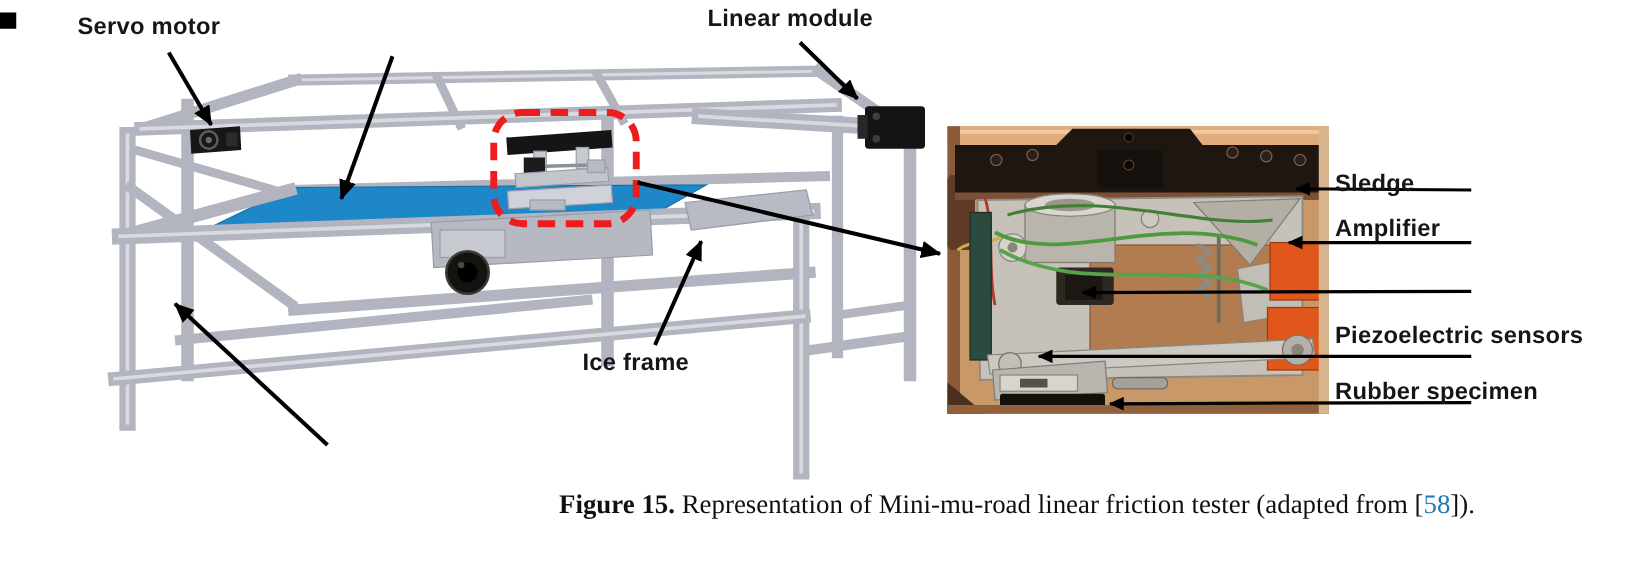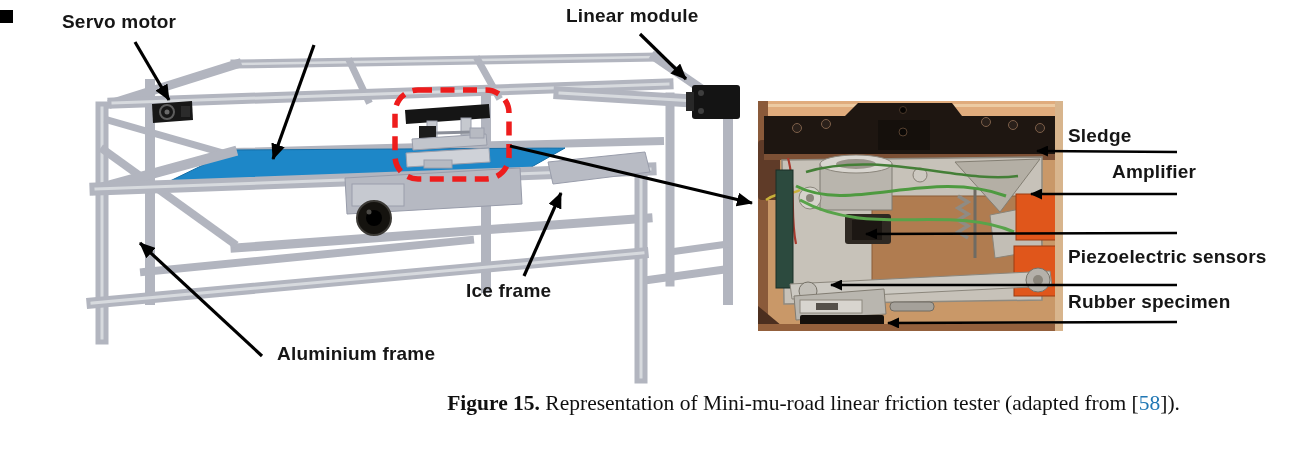--- a/index.html
+++ b/index.html
@@ -2,21 +2,21 @@
 <html><head>
 <meta charset="utf-8">
 <style>
   html,body{margin:0;padding:0;background:#ffffff;}
   #stage{position:relative;width:1309px;height:447px;background:#fff;overflow:hidden;
          font-family:"Liberation Sans",sans-serif;}
   svg{position:absolute;left:0;top:0;}
   .beam{stroke:#b2b5bf;stroke-linecap:square;fill:none;}
   .beaml{stroke:#d7dade;stroke-linecap:square;fill:none;}
   .lbl{position:absolute;font-size:19px;font-weight:600;color:#161616;white-space:nowrap;letter-spacing:.2px;}
-  .plbl{position:absolute;font-size:19px;font-weight:600;color:#161616;white-space:nowrap;letter-spacing:.2px;}
+  .plbl{position:absolute;font-size:19px;font-weight:600;color:#161616;white-space:nowrap;letter-spacing:.2px;margin-top:12px;}
   .caption{position:absolute;top:391px;left:0;width:1180px;text-align:right;
            font-family:"Liberation Serif",serif;font-size:21.5px;color:#101010;}
   .caption .figlab{font-weight:700;}
   .ref{color:#2077b4;cursor:pointer;}
 </style>
 </head>
 <body>
 
 <div id="stage">
 
@@ -197,22 +197,21 @@
     <line x1="1177" y1="194" x2="1031" y2="194" marker-end="url(#ah2)"></line>
     <line x1="1177" y1="233" x2="866" y2="234" marker-end="url(#ah2)"></line>
     <line x1="1177" y1="285" x2="831" y2="285" marker-end="url(#ah2)"></line>
     <line x1="1177" y1="322" x2="888" y2="323" marker-end="url(#ah2)"></line>
   </g>
 </svg>
 
 <div class="lbl" style="left:62px;top:11px">Servo motor</div>
 <div class="lbl" style="left:566px;top:5px">Linear module</div>
 <div class="lbl" style="left:466px;top:280px">Ice frame</div>
-<div class="lbl" style="left:277px;top:343px">Aluminium frame</div>
 
 <div class="plbl" style="left:1068px;top:125px">Sledge</div>
-<div class="plbl" style="left:1112px;top:161px">Amplifier</div>
+<div class="plbl" style="left:1068px;top:161px">Amplifier</div>
 <div class="plbl" style="left:1068px;top:246px">Piezoelectric sensors</div>
 <div class="plbl" style="left:1068px;top:291px">Rubber specimen</div>
 
 <div class="caption"><span class="figlab">Figure 15.</span><span> Representation of Mini-mu-road linear friction tester (adapted from [</span><span class="ref">58</span><span>]).</span></div>
 
 </div>
 
 </body></html>

